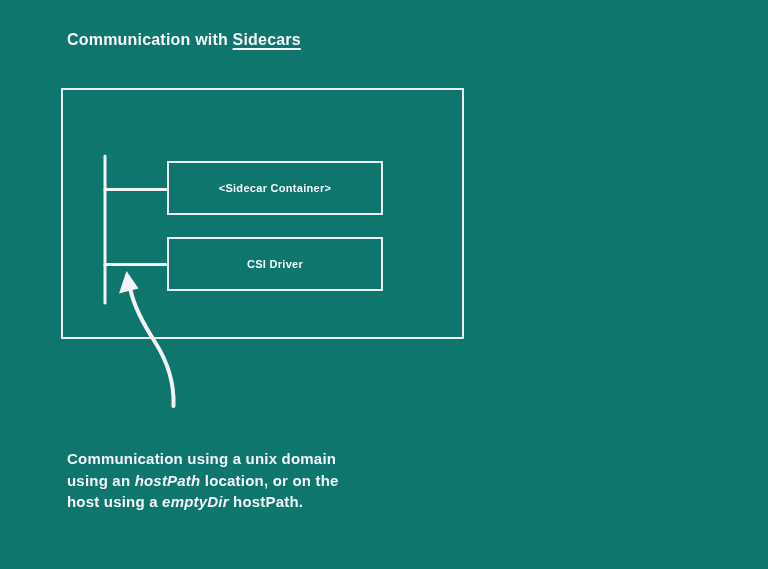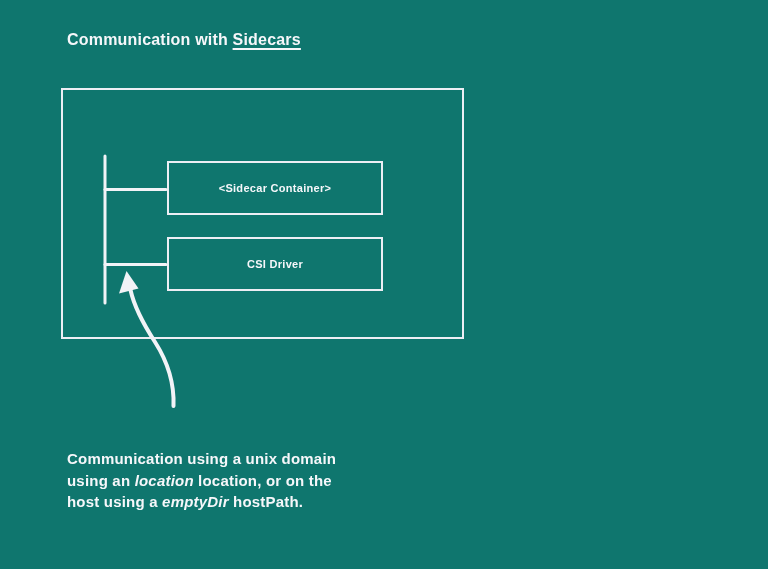--- a/index.html
+++ b/index.html
@@ -112,20 +112,20 @@
     <path d="M 173.5 406 C 174.5 380 166.5 360 155 342 C 144 325 134.5 308 130.5 290" fill="none" stroke-width="4" stroke-linecap="round" stroke="#f2f3f7"></path>
 
     <polygon points="126.5,271 119,293.5 138.5,288.5" fill="#f2f3f7"></polygon>
   </svg>
 
   <div class="caption">
     <div>
       <span>Communication using a unix domain</span>
     </div>
     <div>
-      <span>using an </span><span class="it">location</span><span> location, or on the</span>
+      <span>using an </span><span class="it">hostPath</span><span> location, or on the</span>
     </div>
     <div>
       <span>host using a </span><span class="it">emptyDir</span><span> hostPath.</span>
     </div>
   </div>
 
 </div>
 
 </body></html>

